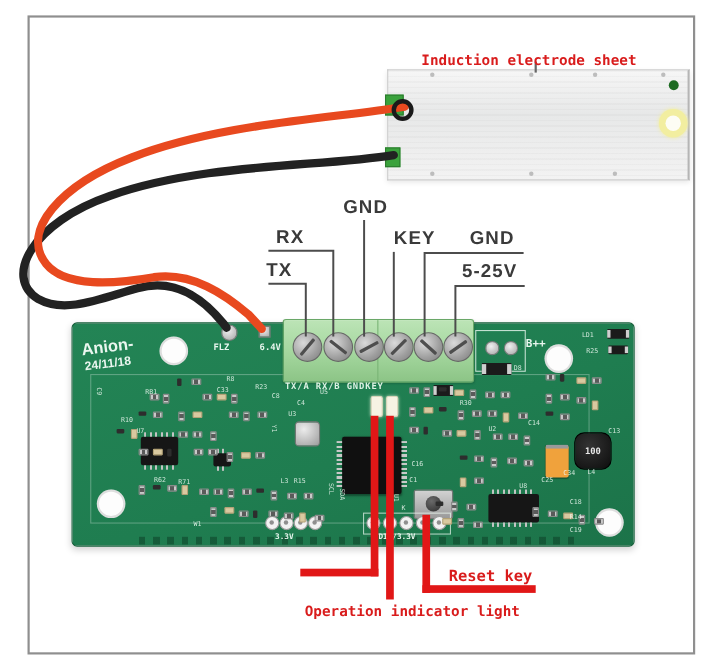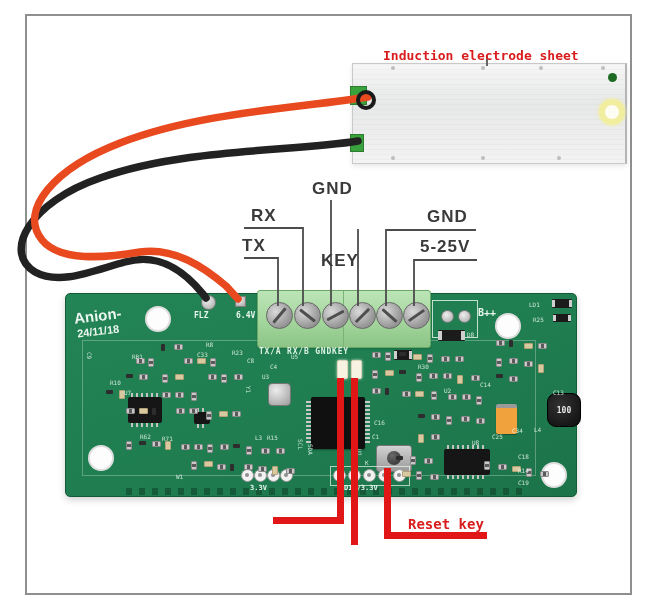--- a/index.html
+++ b/index.html
@@ -68,21 +68,21 @@
        background:radial-gradient(circle at 35% 30%,#ececec,#9c9c9c);border:1px solid #777;}
   .resetbtn{position:absolute;left:310px;top:151px;width:34px;height:25px;border-radius:3px;
        background:linear-gradient(180deg,#d2d2d2,#9a9a9a);border:1px solid #777;}
   .resetbtn::after{content:"";position:absolute;left:10px;top:5px;width:14px;height:14px;border-radius:50%;
        background:radial-gradient(circle at 38% 32%,#6a6a6a,#2c2c2c);}
   .ocap{position:absolute;left:430px;top:110px;width:21px;height:26px;background:#f0a23c;
        border-radius:2px;border-top:4px solid #9a9a9a;box-shadow:0 1px 1px rgba(0,0,0,.3);}
   .inductor{position:absolute;left:456px;top:99px;width:32px;height:32px;border-radius:9px;
        background:radial-gradient(circle at 40% 35%,#333,#0d0d0d);border:1px solid #000;
        color:#e8e8e8;font-size:8px;font-weight:bold;display:flex;align-items:center;justify-content:center;
-       font-family:"DejaVu Sans Mono",monospace;margin-left:25px;}
+       font-family:"DejaVu Sans Mono",monospace;}
   .metal-pad{position:absolute;background:radial-gradient(circle at 40% 35%,#efefef,#a5a5a5);border:1px solid #7d7d7d;}
   .bppbox{position:absolute;left:366px;top:6px;width:44px;height:36px;border:1px solid rgba(235,248,240,.8);}
   .d8comp{position:absolute;left:372px;top:36px;width:27px;height:11px;background:#1b1b1b;border-radius:1px;}
   .d8comp::before,.d8comp::after{content:"";position:absolute;top:1px;width:4px;height:9px;background:#cfcfcf;}
   .d8comp::before{left:0;} .d8comp::after{right:0;}
   .minicomp{position:absolute;background:#1b1b1b;border-radius:1px;}
   .minicomp::before,.minicomp::after{content:"";position:absolute;top:1px;width:3px;bottom:1px;background:#cfcfcf;}
   .minicomp::before{left:0;} .minicomp::after{right:0;}
   .passive{position:absolute;border-radius:1px;}
   .padrow-box{position:absolute;left:264px;top:172px;width:78px;height:18px;border:1px solid rgba(235,248,240,.7);}
@@ -345,27 +345,28 @@
     <path d="M 331,200 L 331,306" fill="none" stroke="#4c4c4c" stroke-width="1.8"></path>
     <path d="M 244,228 L 303,228 L 303,306" fill="none" stroke="#4c4c4c" stroke-width="1.8"></path>
     <path d="M 358,229 L 358,306" fill="none" stroke="#4c4c4c" stroke-width="1.8"></path>
     <path d="M 476,230 L 386,230 L 386,306" fill="none" stroke="#4c4c4c" stroke-width="1.8"></path>
     <path d="M 244,258 L 278,258 L 278,306" fill="none" stroke="#4c4c4c" stroke-width="1.8"></path>
     <path d="M 477,260 L 414,260 L 414,306" fill="none" stroke="#4c4c4c" stroke-width="1.8"></path>
   </svg>
 
   <div class="pinlabel" style="left:312px;top:179px;">GND</div>
   <div class="pinlabel" style="left:251px;top:206px;">RX</div>
-  <div class="pinlabel" style="left:321px;top:207px;margin-top:44px;">KEY</div>
+  <div class="pinlabel" style="left:358px;top:207px;">KEY</div>
   <div class="pinlabel" style="left:427px;top:207px;">GND</div>
   <div class="pinlabel" style="left:242px;top:236px;">TX</div>
   <div class="pinlabel" style="left:420px;top:237px;">5-25V</div>
 
   <div class="redbar" style="left:337px;top:378px;width:7px;height:146px;"></div>
   <div class="redbar" style="left:351px;top:378px;width:7px;height:167px;"></div>
   <div class="redbar" style="left:273px;top:517px;width:71px;height:7px;"></div>
   <div class="redbar" style="left:384px;top:468px;width:7px;height:71px;"></div>
   <div class="redbar" style="left:384px;top:532px;width:103px;height:7px;"></div>
 
   <div class="redtext" style="left:383px;top:48px;">Induction electrode sheet</div>
+  <div class="redtext" style="left:277px;top:549px;">Operation indicator light</div>
   <div class="redtext" style="left:408px;top:516px;font-size:14px;">Reset key</div>
 
 </div>
 
 </body></html>

